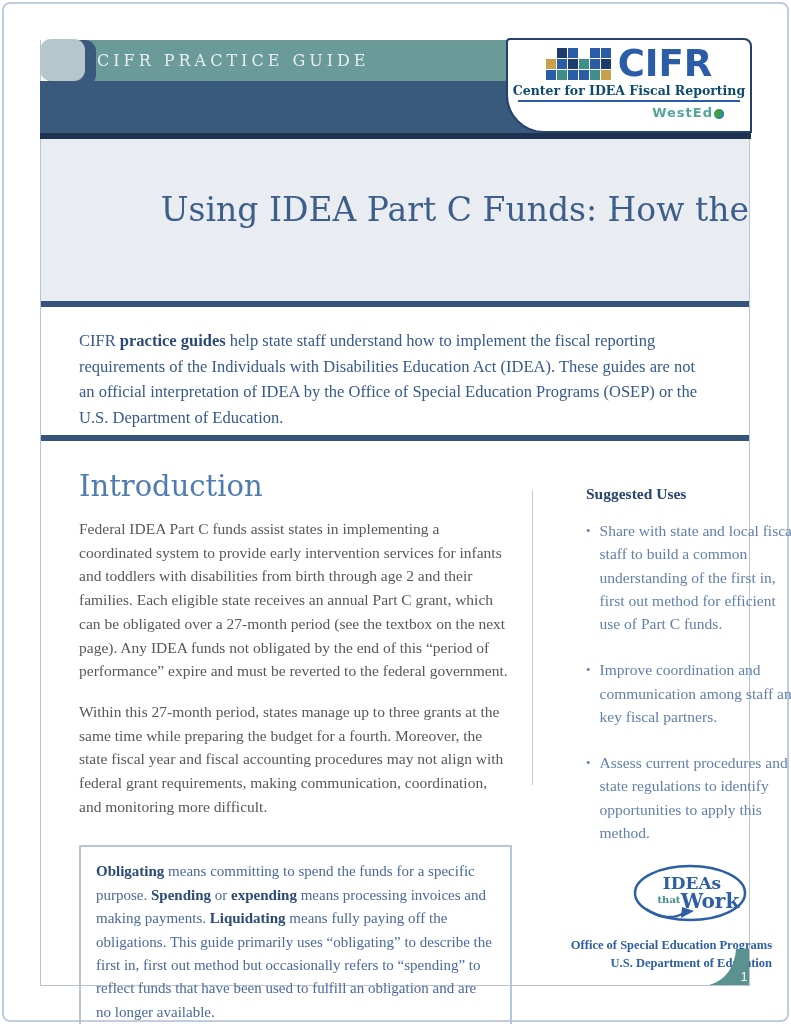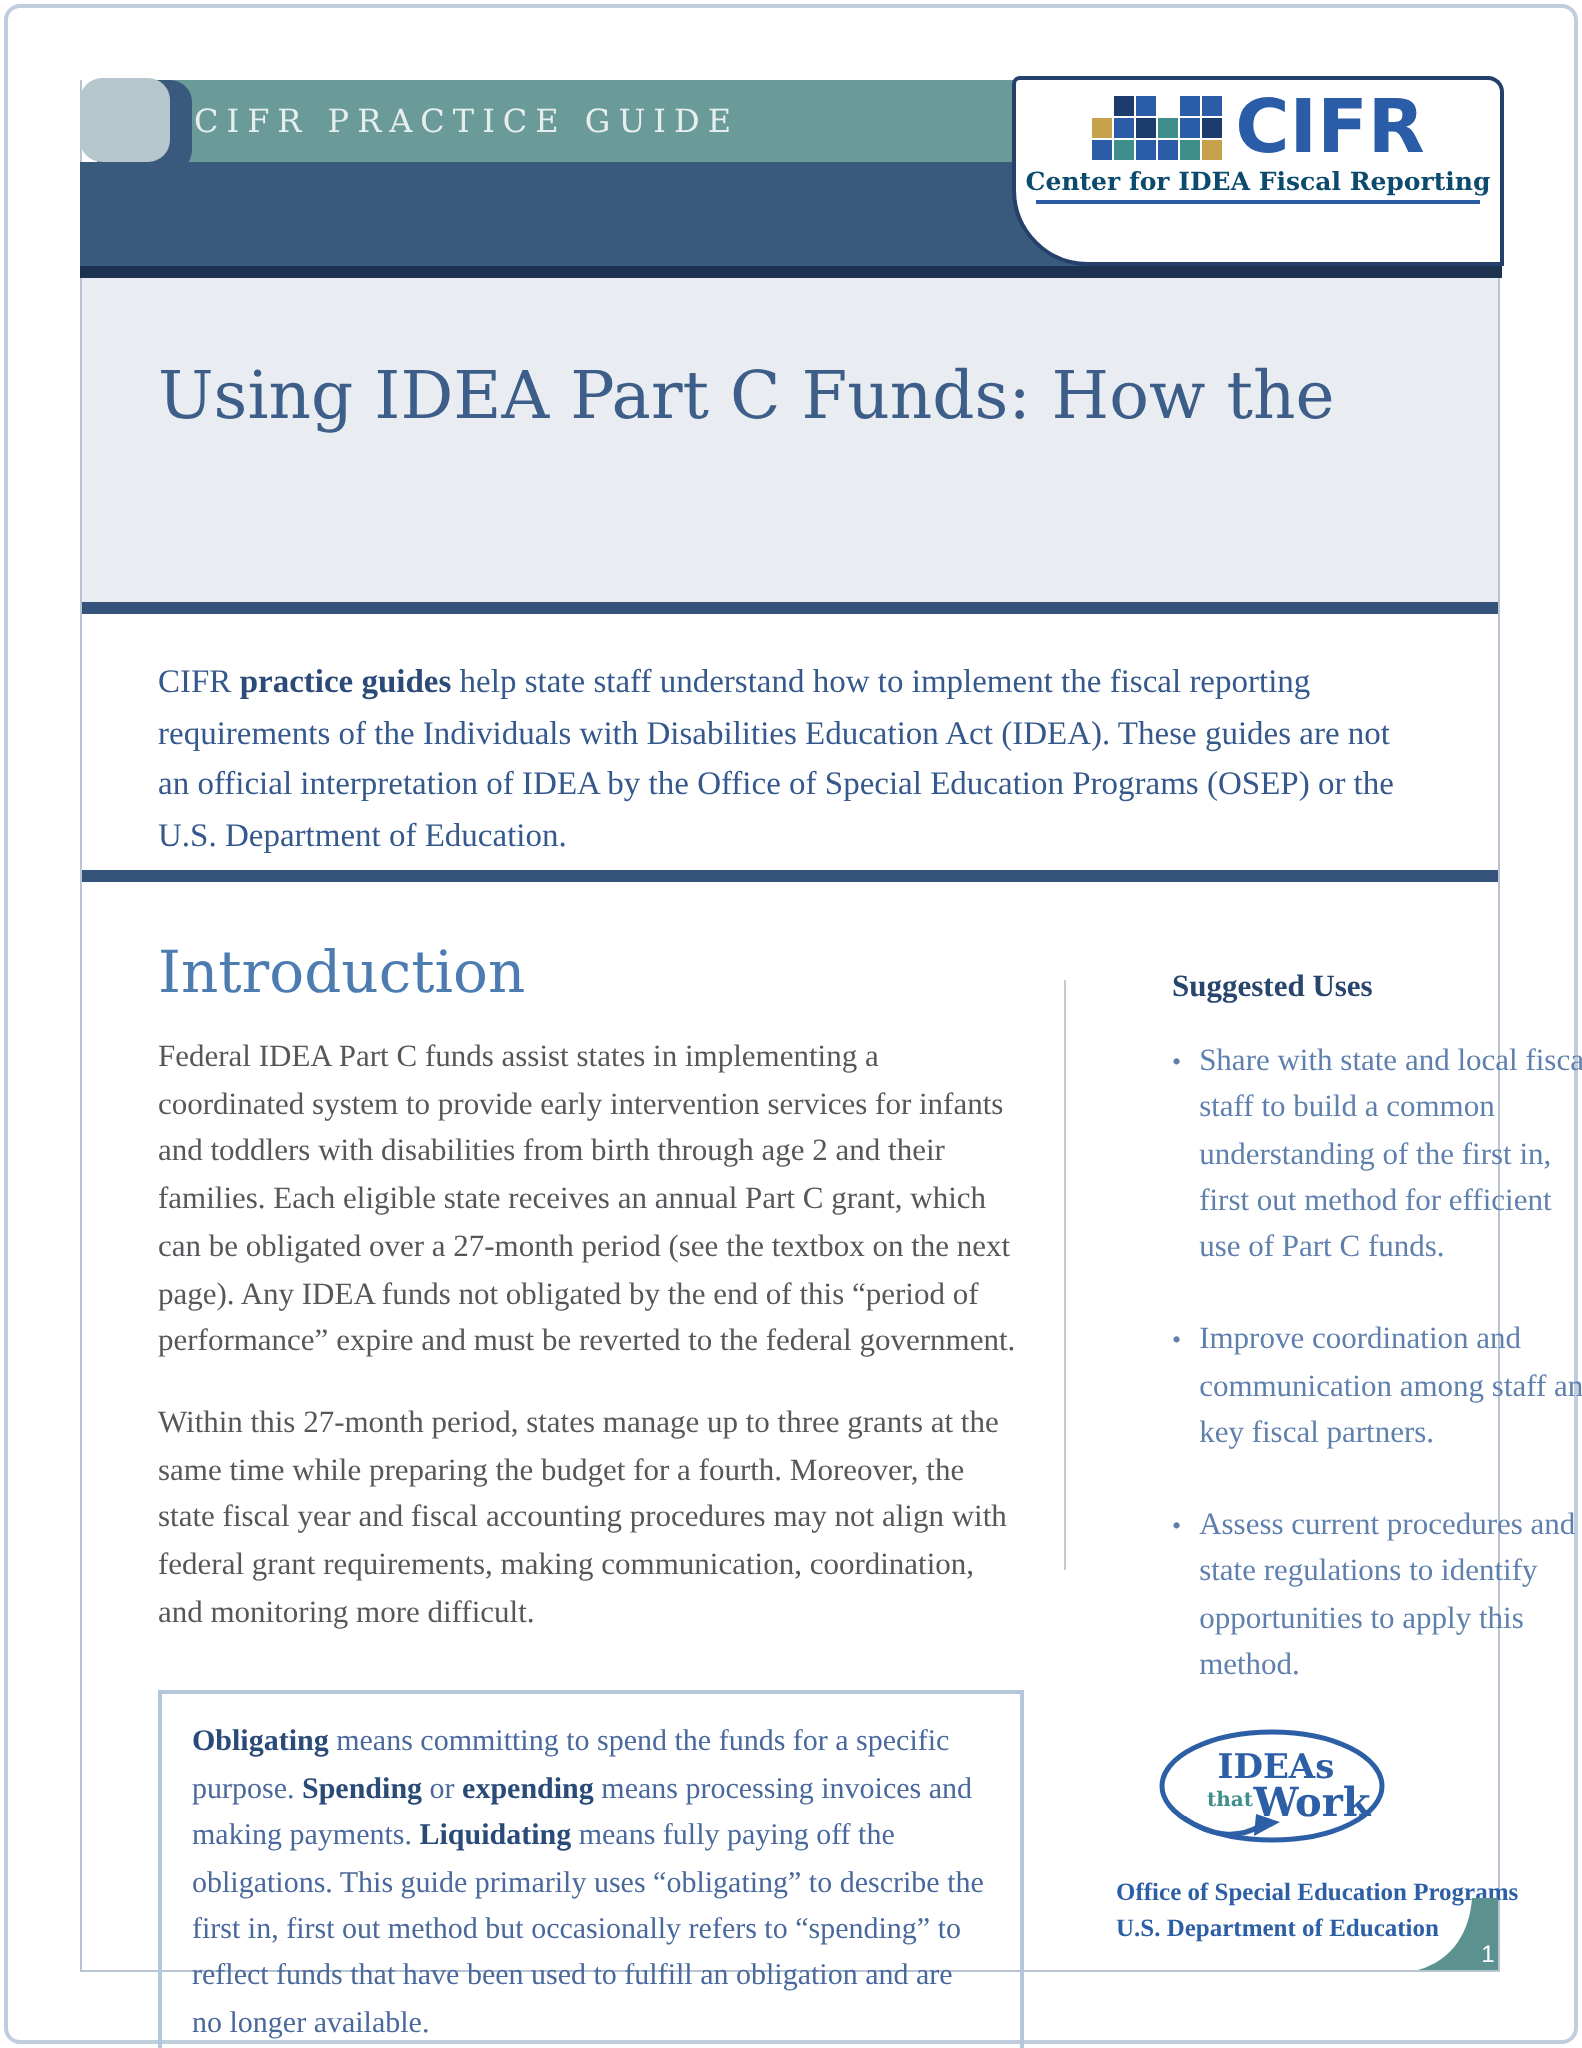--- a/index.html
+++ b/index.html
@@ -29,21 +29,21 @@
   .cifr-word{font-family:"DejaVu Sans",sans-serif;font-weight:bold;color:#2a5ca8;font-size:37px;line-height:.9;}
   .logo-tagline{text-align:center;color:#0c4a6e;font-weight:bold;font-size:12.5px;margin-top:3px;
                 font-family:"DejaVu Serif",serif;}
   .logo-rule{height:2px;background:#2a5ca8;margin:2px 10px 3px 10px;}
   .wested-row{text-align:right;padding-right:26px;color:#53a49b;font-family:"DejaVu Sans",sans-serif;
               font-weight:bold;font-size:13px;letter-spacing:1px;}
   .globe{display:inline-block;width:10px;height:10px;border-radius:50%;background:#3f9d49;
          box-shadow:inset -2px -1px 0 #2e7fbf;vertical-align:middle;margin-left:1px;}
 
   
-  .title-block{background:#e9edf2;height:162px;padding:36px 0 0 38px;box-sizing:border-box;}
+  .title-block{background:#e9edf2;height:162px;padding:48px 0 0 38px;box-sizing:border-box;text-align:right;}
   .title-block h1{margin:0;font-family:"DejaVu Serif",serif;font-weight:normal;color:#3d5e89;
                   font-size:33px;line-height:1.42;}
   .title-block h1 span{display:block;}
   .section-rule{height:6px;background:#35537b;}
 
   
   .intro-section{height:128px;padding:21px 42px 0 38px;box-sizing:border-box;color:#35598c;
                  font-size:16.5px;line-height:1.55;}
   .intro-section b{color:#2c4a78;text-align:center;}
 
@@ -58,21 +58,21 @@
   .def-box b{color:#2a4a78;}
 
   .divider{position:absolute;left:491px;top:49px;width:1px;height:295px;background:#c2cbd6;}
 
   .sidebar{position:absolute;left:545px;top:44px;width:214px;}
   .sb-heading{color:#28456e;font-weight:bold;font-size:15.5px;margin:0 0 16px 0;}
   .sb-list{list-style:none;margin:0;padding:0;}
   .sb-list li{display:flex;gap:9px;color:#5f7fad;font-size:15.5px;line-height:1.5;margin-bottom:23px;}
   .sb-list .dot{color:#5f7fad;font-size:13px;line-height:1.8;}
 
-  .footer-logo{position:absolute;left:517px;top:420px;width:214px;text-align:left;}
+  .footer-logo{position:absolute;left:517px;top:420px;width:214px;text-align:right;}
   .org-lines{margin-top:4px;color:#2d5fa6;font-weight:bold;font-size:12.5px;line-height:1.4;
              font-family:"Liberation Serif",serif;}
 
   .page-corner{position:absolute;right:0;bottom:0;width:46px;height:36px;}
 </style>
 </head>
 <body>
 
 <div class="viewport">
   <div class="page-border"></div>
@@ -106,20 +106,23 @@
               <span style="background: rgb(62, 143, 139);"></span>
               <span style="background: rgb(42, 92, 168);"></span>
               <span style="background: rgb(42, 92, 168);"></span>
               <span style="background: rgb(62, 143, 139);"></span>
               <span style="background: rgb(200, 162, 74);"></span>
             </div>
           <div class="cifr-word">CIFR</div>
         </div>
         <div class="logo-tagline">Center for IDEA Fiscal Reporting</div>
         <div class="logo-rule"></div>
+        <div class="wested-row">
+          <span>WestEd</span><span class="globe"></span>
+        </div>
       </div>
     </div>
 
     <div class="title-block">
       <h1>
         <span>Using IDEA Part C Funds: How the</span>
       </h1>
     </div>
     <div class="section-rule"></div>
 

